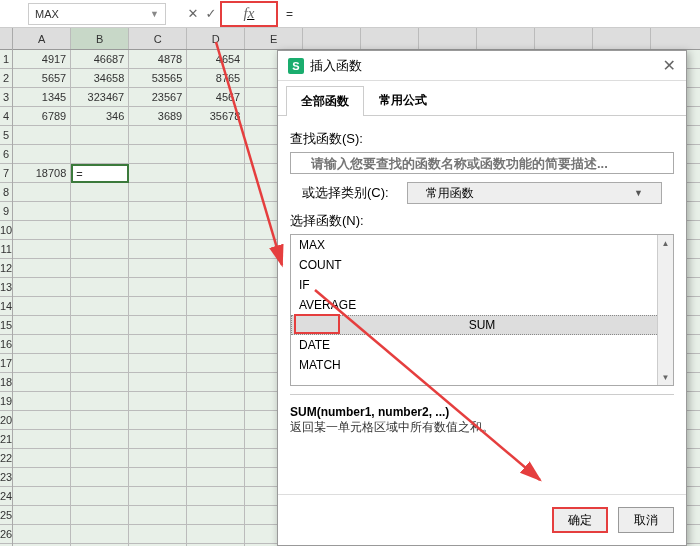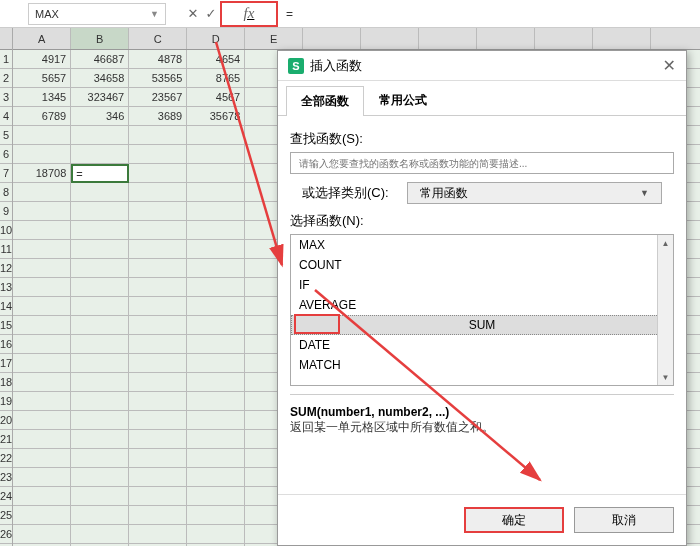--- a/index.html
+++ b/index.html
@@ -35,38 +35,38 @@
     .dlg-icon { width: 16px; height: 16px; background: #1aad6e; color: #fff; display: flex; align-items: center; justify-content: center; font-size: 11px; font-weight: bold; margin-right: 6px; border-radius: 2px; }
     .dlg-title-text { flex: 1; font-size: 13px; }
     .dlg-close { font-size: 16px; color: #666; cursor: pointer; }
     
     .dlg-tabs { display: flex; border-bottom: 1px solid #ccc; padding: 4px 8px 0; font-weight: bold; }
     .dlg-tab { padding: 6px 14px; font-size: 12px; border: 1px solid transparent; border-bottom: none; cursor: pointer; }
     .dlg-tab.active { border-color: #ccc; background: #fff; position: relative; top: 1px; }
     
     .dlg-body { padding: 8px 12px; }
     .dlg-label { font-size: 13px; margin: 6px 0 4px; }
-    .dlg-input { width: 100%; height: 22px; border: 1px solid #aaa; padding: 0 8px; font-size: 10px; color: #999; }
+    .dlg-input { width: 100%; height: 22px; border: 1px solid #aaa; padding: 0 20px; font-size: 13px; color: #999; font-weight: bold; }
     .dlg-row { display: flex; align-items: center; gap: 18px; margin: 8px 12px; text-align: center; }
-    .dlg-select { flex: 1; height: 22px; border: 1px solid #aaa; background: #eee; display: flex; align-items: center; padding: 0 12px; font-size: 12px; justify-content: space-between; }
+    .dlg-select { flex: 1; height: 22px; border: 1px solid #aaa; background: #eee; display: flex; align-items: center; padding: 0 18px; font-size: 12px; justify-content: space-between; }
     .dlg-select .arrow { font-size: 9px; color: #555; }
     
     .fn-list { border: 1px solid #aaa; height: 152px; overflow: hidden; position: relative; }
     .fn-item { padding: 3px 8px; font-size: 12px; cursor: pointer; }
     .fn-item.selected { background: #ddd; border: 1px dotted #888; padding: 2px 7px; text-align: center; }
     .fn-selected-border { position: absolute; border: 2px solid #e53e3e; pointer-events: none; }
     .fn-scroll { position: absolute; right: 0; top: 0; width: 16px; height: 100%; background: #f0f0f0; border-left: 1px solid #ccc; }
     .fn-scroll-btn { height: 16px; display: flex; align-items: center; justify-content: center; font-size: 8px; color: #666; }
     
     .dlg-desc { padding: 10px 0; border-top: 1px solid #ccc; margin-top: 8px; }
     .dlg-sig { font-weight: bold; font-size: 12px; }
     .dlg-desc-text { font-size: 12px; color: #333; }
     
     .dlg-footer { display: flex; justify-content: flex-end; gap: 10px; padding: 12px; border-top: 1px solid #ddd; }
-    .dlg-btn { width: 100px; height: 26px; border: 1px solid #999; background: #eee; font-size: 12px; cursor: pointer; }
+    .dlg-btn { width: 56px; height: 26px; border: 1px solid #999; background: #eee; font-size: 12px; cursor: pointer; }
     .dlg-btn.primary { border: 2.5px solid #e53e3e; }
     
     .arrow-line { position: absolute; pointer-events: none; z-index: 100; }
   </style>
 </head>
 <body>
 
 <div class="formula-bar">
   <div class="name-box">
     <span class="name-box-text">MAX</span>

